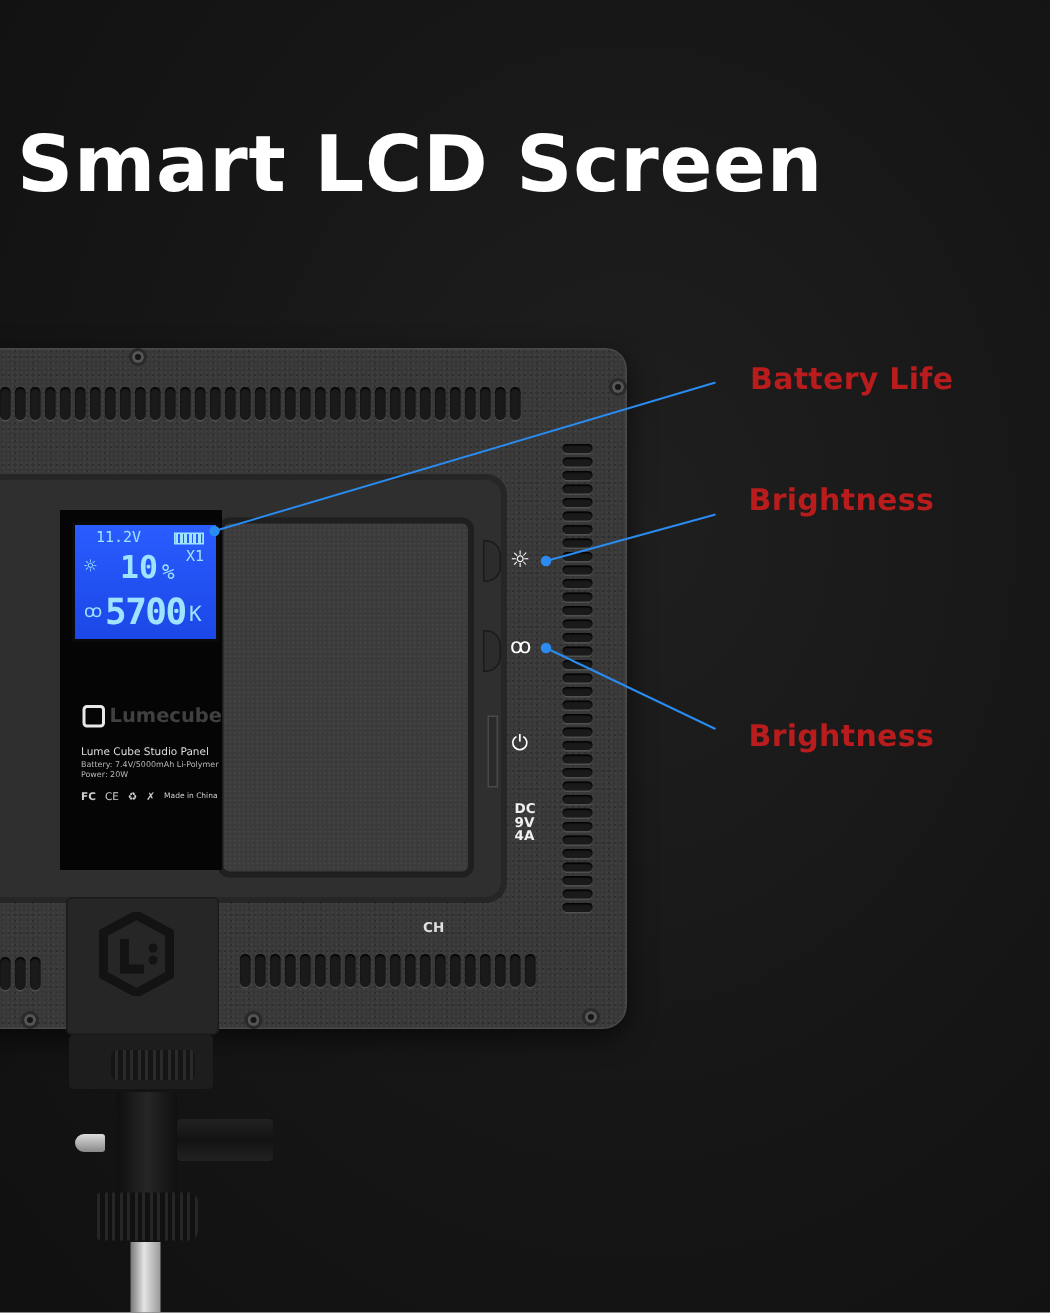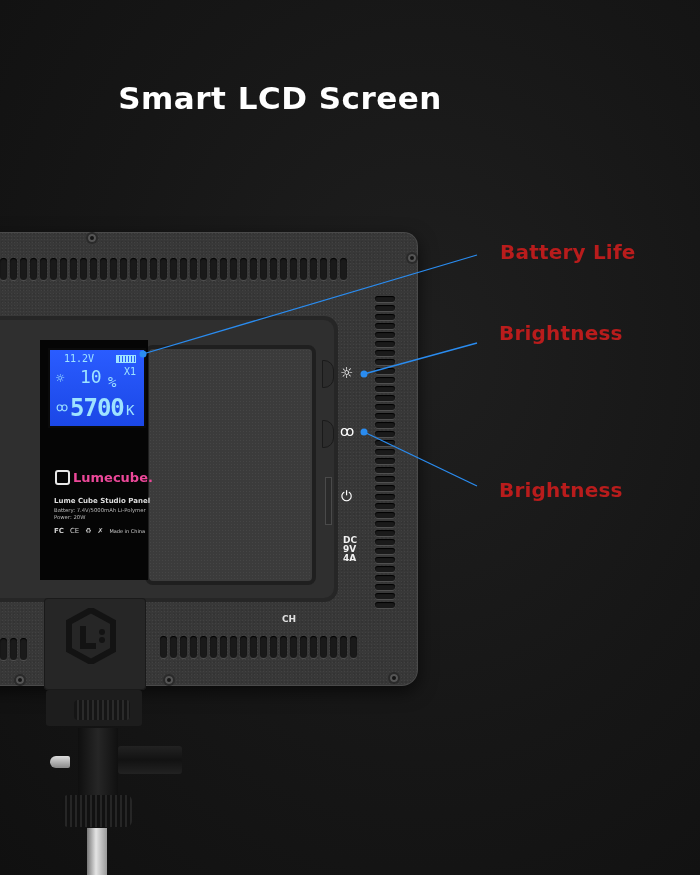--- a/index.html
+++ b/index.html
@@ -3,21 +3,21 @@
 <meta charset="utf-8">
 <style>
   html, body { margin: 0; padding: 0; }
   body {
     width: 700px; height: 875px; overflow: hidden; position: relative;
     background: radial-gradient(ellipse at 60% 40%, #1f1f1f 0%, #161616 55%, #101010 100%);
     font-family: "DejaVu Sans", sans-serif;
   }
   .title {
     position: absolute; left: 0; top: 80px; width: 560px; text-align: center;
-    color: #ffffff; font-weight: bold; font-size: 31px; letter-spacing: 0.5px;
+    color: #ffffff; font-weight: bold; font-size: 52px; letter-spacing: 0.5px;
     font-family: "DejaVu Sans", sans-serif;
   }
   .label {
     position: absolute; color: #b91c1c; font-weight: bold; font-size: 20px;
     font-family: "DejaVu Sans", sans-serif; letter-spacing: 0.2px;
   }
   
   .panel {
     position: absolute; left: -20px; top: 232px; width: 438px; height: 454px;
     background: #3a3a3a; border-radius: 0 14px 16px 0;
@@ -43,23 +43,23 @@
   }
   .label-plate {
     position: absolute; left: 40px; top: 340px; width: 108px; height: 240px; background: #050505;
   }
   .lcd {
     position: absolute; left: 48px; top: 348px; width: 94px; height: 76px; background: #1d4ef0;
     border: 2px solid #0a0a0a;
     background: linear-gradient(180deg, #2a5cff 0%, #1b47e6 100%);
   }
   .lcd-seg { position: absolute; color: #9ee3ff; font-family: "DejaVu Sans Mono", monospace; }
-  .brand { position: absolute; left: 55px; top: 470px; color: #ec4899; font-size: 13px; font-weight: bold; display: flex; align-items: center; gap: 3px; text-align: right; }
+  .brand { position: absolute; left: 55px; top: 470px; color: #404040; font-size: 13px; font-weight: bold; display: flex; align-items: center; gap: 3px; text-align: right; }
   .brand-mark { width: 11px; height: 11px; border: 2px solid #e8e8e8; border-radius: 3px; }
-  .spec-title { position: absolute; left: 54px; top: 497px; color: #dedede; font-size: 7px; font-weight: bold; }
+  .spec-title { position: absolute; left: 54px; top: 497px; color: #dedede; font-size: 7px; font-weight: normal; }
   .spec { position: absolute; left: 54px; color: #b8b8b8; font-size: 5.3px; }
   .certs { position: absolute; left: 54px; top: 527px; color: #cfcfcf; font-size: 7px; display: flex; gap: 6px; align-items: center; justify-content: space-between; }
   .ctrl-icon { position: absolute; color: #ffffff; font-size: 15px; }
   .dc-text { position: absolute; left: 343px; top: 536px; color: #f0f0f0; font-size: 9px; font-weight: bold; line-height: 9px; }
   .ch-text { position: absolute; left: 282px; top: 614px; color: #e0e0e0; font-size: 9px; font-weight: bold; }
   .side-btn { position: absolute; left: 322px; width: 10px; height: 26px; border-radius: 0 10px 10px 0; border: 1px solid #1a1a1a; background: #2c2c2c; }
   .switch { position: absolute; left: 325px; top: 477px; width: 5px; height: 46px; background: #2a2a2a; border: 1px solid #4a4a4a; }
   
   .mount-block { position: absolute; left: 44px; top: 598px; width: 102px; height: 92px; background: #262626; border-radius: 4px; box-shadow: inset 0 0 0 1px #1a1a1a; }
   .mount-logo { position: absolute; left: 66px; top: 608px; width: 50px; height: 56px; }
@@ -194,21 +194,21 @@
 <div class="side-btn" style="top:360px;"></div>
 <div class="side-btn" style="top:420px;"></div>
 <div class="switch"></div>
 
 <div class="label-plate"></div>
 <div class="lcd">
   <span class="lcd-seg" style="left:14px;top:3px;font-size:10px;">11.2V</span>
   <span style="position:absolute;left:66px;top:5px;width:18px;height:6px;border:1px solid #9ee3ff;background:repeating-linear-gradient(90deg,#9ee3ff 0 2px,transparent 2px 3px);"></span>
   <span class="lcd-seg" style="left:74px;top:16px;font-size:10px;">X1</span>
   <span class="lcd-seg" style="left:6px;top:20px;font-size:14px;">☼</span>
-  <span class="lcd-seg" style="left:30px;top:16px;font-size:18px;font-weight:normal;">10</span>
+  <span class="lcd-seg" style="left:30px;top:16px;font-size:21px;font-weight:bold;">10</span>
   <span class="lcd-seg" style="left:58px;top:24px;font-size:14px;">%</span>
   <span class="lcd-seg" style="left:6px;top:48px;font-size:12px;">ꝏ</span>
   <span class="lcd-seg" style="left:20px;top:44px;font-size:24px;font-weight:bold;letter-spacing:-1px;">5700</span>
   <span class="lcd-seg" style="left:76px;top:52px;font-size:14px;">K</span>
 </div>
 
 <div class="brand">
   <span class="brand-mark"></span>
   <span>Lumecube.</span>
 </div>

